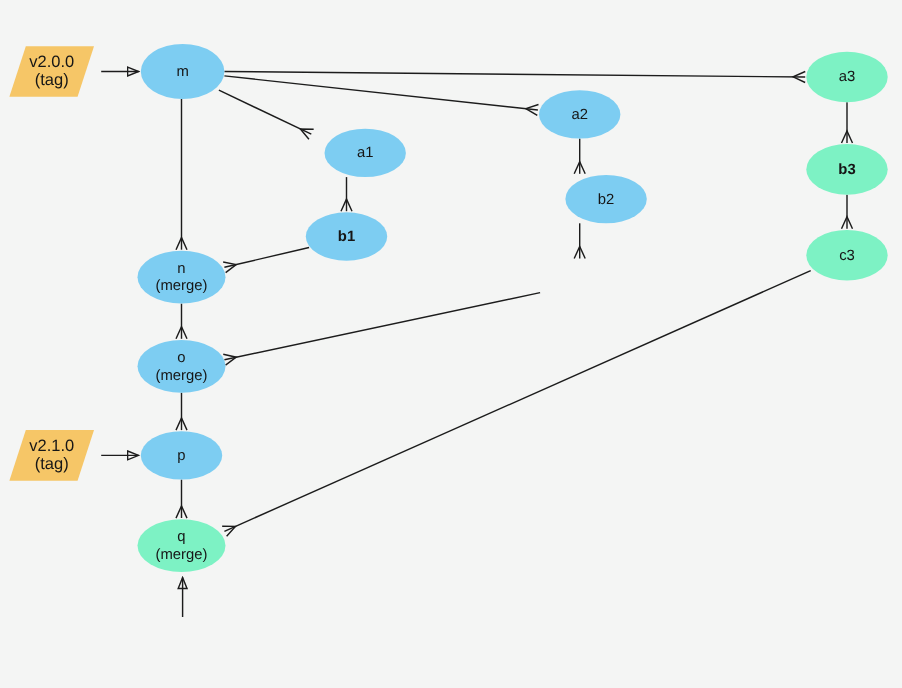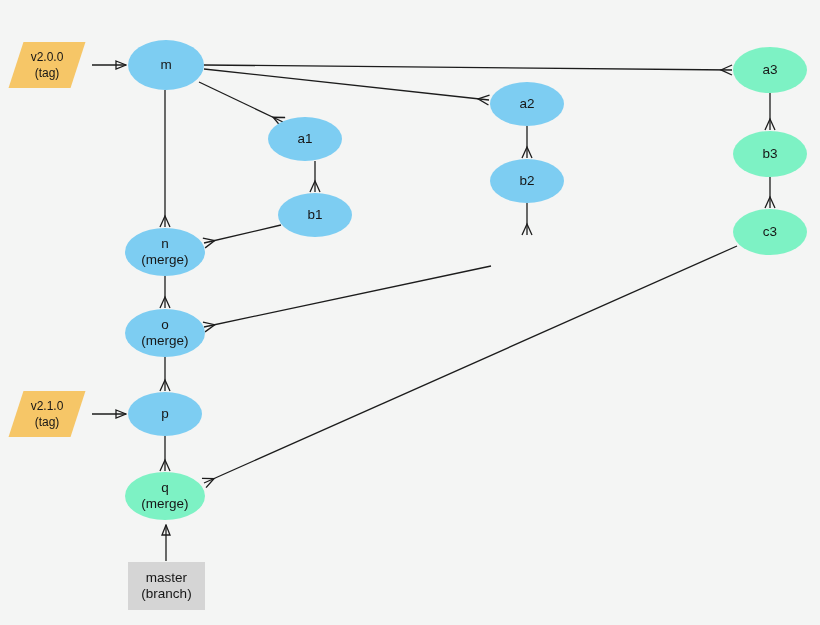--- a/index.html
+++ b/index.html
@@ -25,21 +25,21 @@
   .rect-node{background:var(--branch_gray,#d5d5d5);}
   .tag{position:absolute;z-index:2;width:62px;height:46px;}
   .tag .bg{
     position:absolute;left:0;top:0;right:0;bottom:0;
     background:var(--tag_orange,#f6c667);
     transform:skewX(-18deg);
   }
   .tag .txt{
     position:relative;z-index:1;width:100%;height:100%;
     display:flex;flex-direction:column;align-items:center;justify-content:center;
-    font-size:12px;line-height:16px;
+    font-size:15px;line-height:16px;
   }
 </style>
 </head>
 <body>
 
 <div class="canvas">
 
   <svg class="edges" width="820" height="625" aria-hidden="true">
     <defs>
       <marker id="crow" viewBox="0 0 14 12" markerWidth="14" markerHeight="12" refX="13" refY="6" orient="auto" markerUnits="userSpaceOnUse">
@@ -101,42 +101,38 @@
     <span>(merge)</span>
   </div>
   <div class="node ell c-blue" style="left:128px;top:392px;width:74px;height:44px;">
     <span>p</span>
   </div>
   <div class="node ell c-green" style="left:125px;top:472px;width:80px;height:48px;">
     <span>q</span>
     <span>(merge)</span>
   </div>
 
-  <div class="node ell c-blue" style="left:268px;top:117px;width:74px;height:44px;">
+  <div class="node ell c-blue" style="left:295px;top:117px;width:74px;height:44px;">
     <span>a1</span>
   </div>
-  <div class="node ell c-blue" style="left:278px;top:193px;width:74px;height:44px;">
+  <div class="node ell c-blue" style="left:278px;top:193px;width:74px;height:44px;font-weight:bold;">
     <span>b1</span>
   </div>
 
   <div class="node ell c-blue" style="left:490px;top:82px;width:74px;height:44px;align-items:center;">
     <span>a2</span>
   </div>
-  <div class="node ell c-blue" style="left:490px;top:159px;width:74px;height:44px;">
+  <div class="node ell c-blue" style="left:514px;top:159px;width:74px;height:44px;">
     <span>b2</span>
   </div>
 
   <div class="node ell c-green" style="left:733px;top:47px;width:74px;height:46px;">
     <span>a3</span>
   </div>
-  <div class="node ell c-green" style="left:733px;top:131px;width:74px;height:46px;">
+  <div class="node ell c-green" style="left:733px;top:131px;width:74px;height:46px;font-weight:bold;">
     <span>b3</span>
   </div>
   <div class="node ell c-green" style="left:733px;top:209px;width:74px;height:46px;">
     <span>c3</span>
   </div>
 
-  <div class="node rect-node" style="left:128px;top:562px;width:77px;height:48px;">
-    <span>master</span>
-    <span>(branch)</span>
-  </div>
 
 </div>
 
 </body></html>

